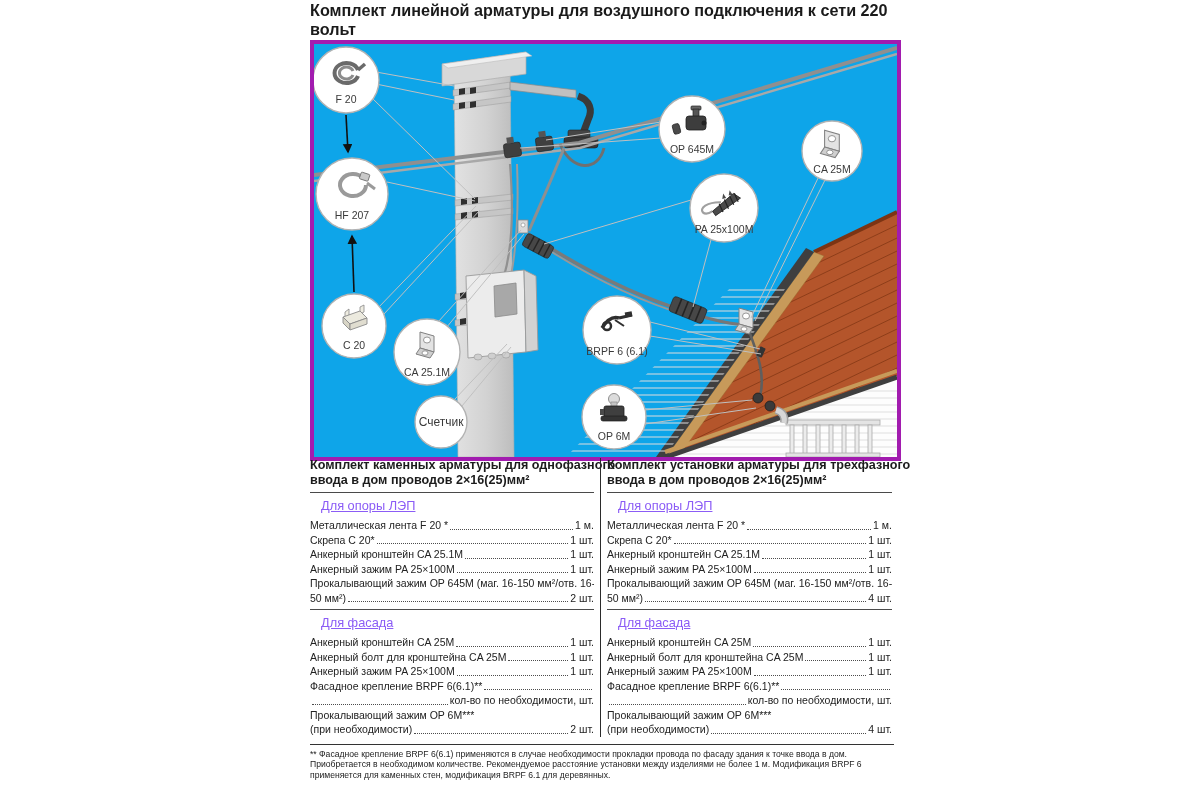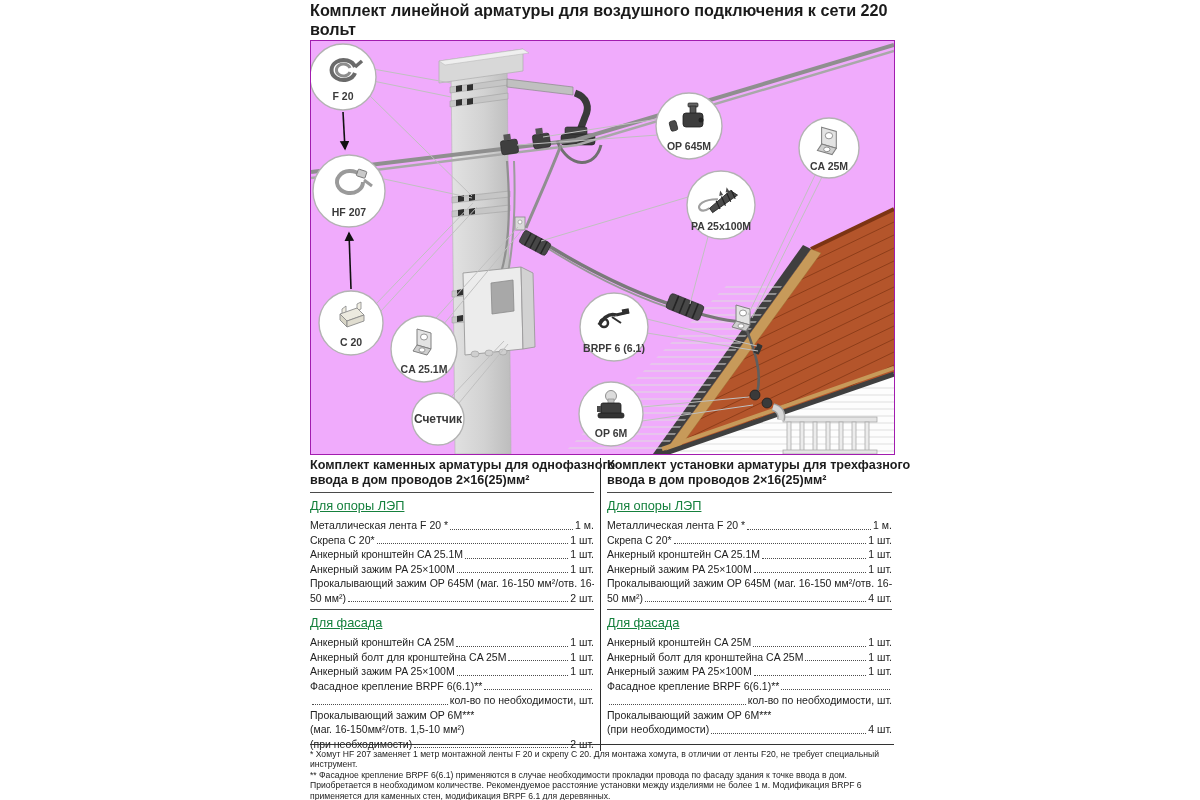--- a/index.html
+++ b/index.html
@@ -1,30 +1,30 @@
 <!DOCTYPE html>
 <html><head>
 <meta charset="utf-8">
 <style>
   html,body{margin:0;padding:0;background:#fff;}
   .page{position:relative;width:1200px;height:800px;background:#fff;overflow:hidden;
         font-family:"Liberation Sans",sans-serif;color:#1c1c1c;}
   .title{position:absolute;left:310px;top:1px;width:600px;margin:0;
          font-size:16.2px;line-height:18.6px;font-weight:bold;color:#1a1a1a;}
   .figure{position:absolute;left:310px;top:40px;width:583px;height:413px;
-          border:1px solid #a21caf;box-sizing:content-box;background:#f0abfc;font-weight:bold;}
+          border:4px solid #a21caf;box-sizing:content-box;background:#0ea5e9;}
   .clab{font-family:"Liberation Sans",sans-serif;font-size:10.5px;fill:#3a3a3a;}
   .clab2{font-family:"Liberation Sans",sans-serif;font-size:12px;fill:#3a3a3a;}
   .cols{position:absolute;left:310px;top:458px;width:583px;display:flex;align-items:stretch;}
   .col{width:284px;}
   .col.right{width:285px;}
   .vdiv{width:1px;background:#2b2b2b;margin-left:6px;margin-right:6px;}
   .ctitle{font-weight:bold;font-size:12.6px;line-height:15px;color:#1c1c1c;white-space:nowrap;}
   hr.colrule{border:none;border-top:1px solid #4a4a4a;margin:4px 0 0 0;}
-  .sect{font-size:12.8px;line-height:16px;margin:5px 0 4px 0;text-decoration:underline;color:#15803d;}
+  .sect{font-size:12.8px;line-height:16px;margin:5px 0 4px 11px;text-decoration:underline;color:#8b5cf6;}
   .rows{font-size:10.5px;color:#222;}
   .row{display:flex;line-height:14.5px;white-space:nowrap;overflow:hidden;}
   .nm{flex:0 0 auto;}
   .ld{flex:1 1 auto;border-bottom:1px dotted #4c4c4c;margin:0 2px 3px 2px;min-width:6px;}
   .qt{flex:0 0 auto;}
   .footrule{position:absolute;left:310px;top:744px;width:584px;border-top:1.6px solid #333;}
   .footnotes{position:absolute;left:310px;top:749px;width:588px;font-size:8.6px;
              line-height:10.4px;color:#222;}
   .footnotes p{margin:0;}
 </style>
@@ -420,23 +420,20 @@
             <span class="ld"></span>
           </div>
         <div class="row">
             <span class="ld"></span>
             <span class="qt">кол-во по необходимости, шт.</span>
           </div>
         <div class="row">
             <span class="nm">Прокалывающий зажим OP 6M***</span>
           </div>
         <div class="row">
-            <span class="nm">(маг. 16-150мм²/отв. 1,5-10 мм²)</span>
-          </div>
-        <div class="row">
             <span class="nm">(при необходимости)</span>
             <span class="ld"></span>
             <span class="qt">2 шт.</span>
           </div>
       </div>
     </div>
 
     <div class="vdiv"></div>
 
     <div class="col right">
@@ -507,18 +504,17 @@
             <span class="ld"></span>
             <span class="qt">4 шт.</span>
           </div>
       </div>
     </div>
   </div>
 
   <div class="footrule"></div>
 
   <div class="footnotes">
-    <p>* Хомут HF 207 заменяет 1 метр монтажной ленты F 20 и скрепу С 20. Для монтажа хомута, в отличии от ленты F20, не требует специальный инструмент.</p>
     <p>** Фасадное крепление BRPF 6(6.1) применяются в случае необходимости прокладки провода по фасаду здания к точке ввода в дом. Приобретается в необходимом количестве. Рекомендуемое  расстояние установки между изделиями не более 1 м. Модификация BRPF 6 применяется для каменных стен, модификация BRPF 6.1 для деревянных.</p>
 
   </div>
 
 </div>
 
 </body></html>

